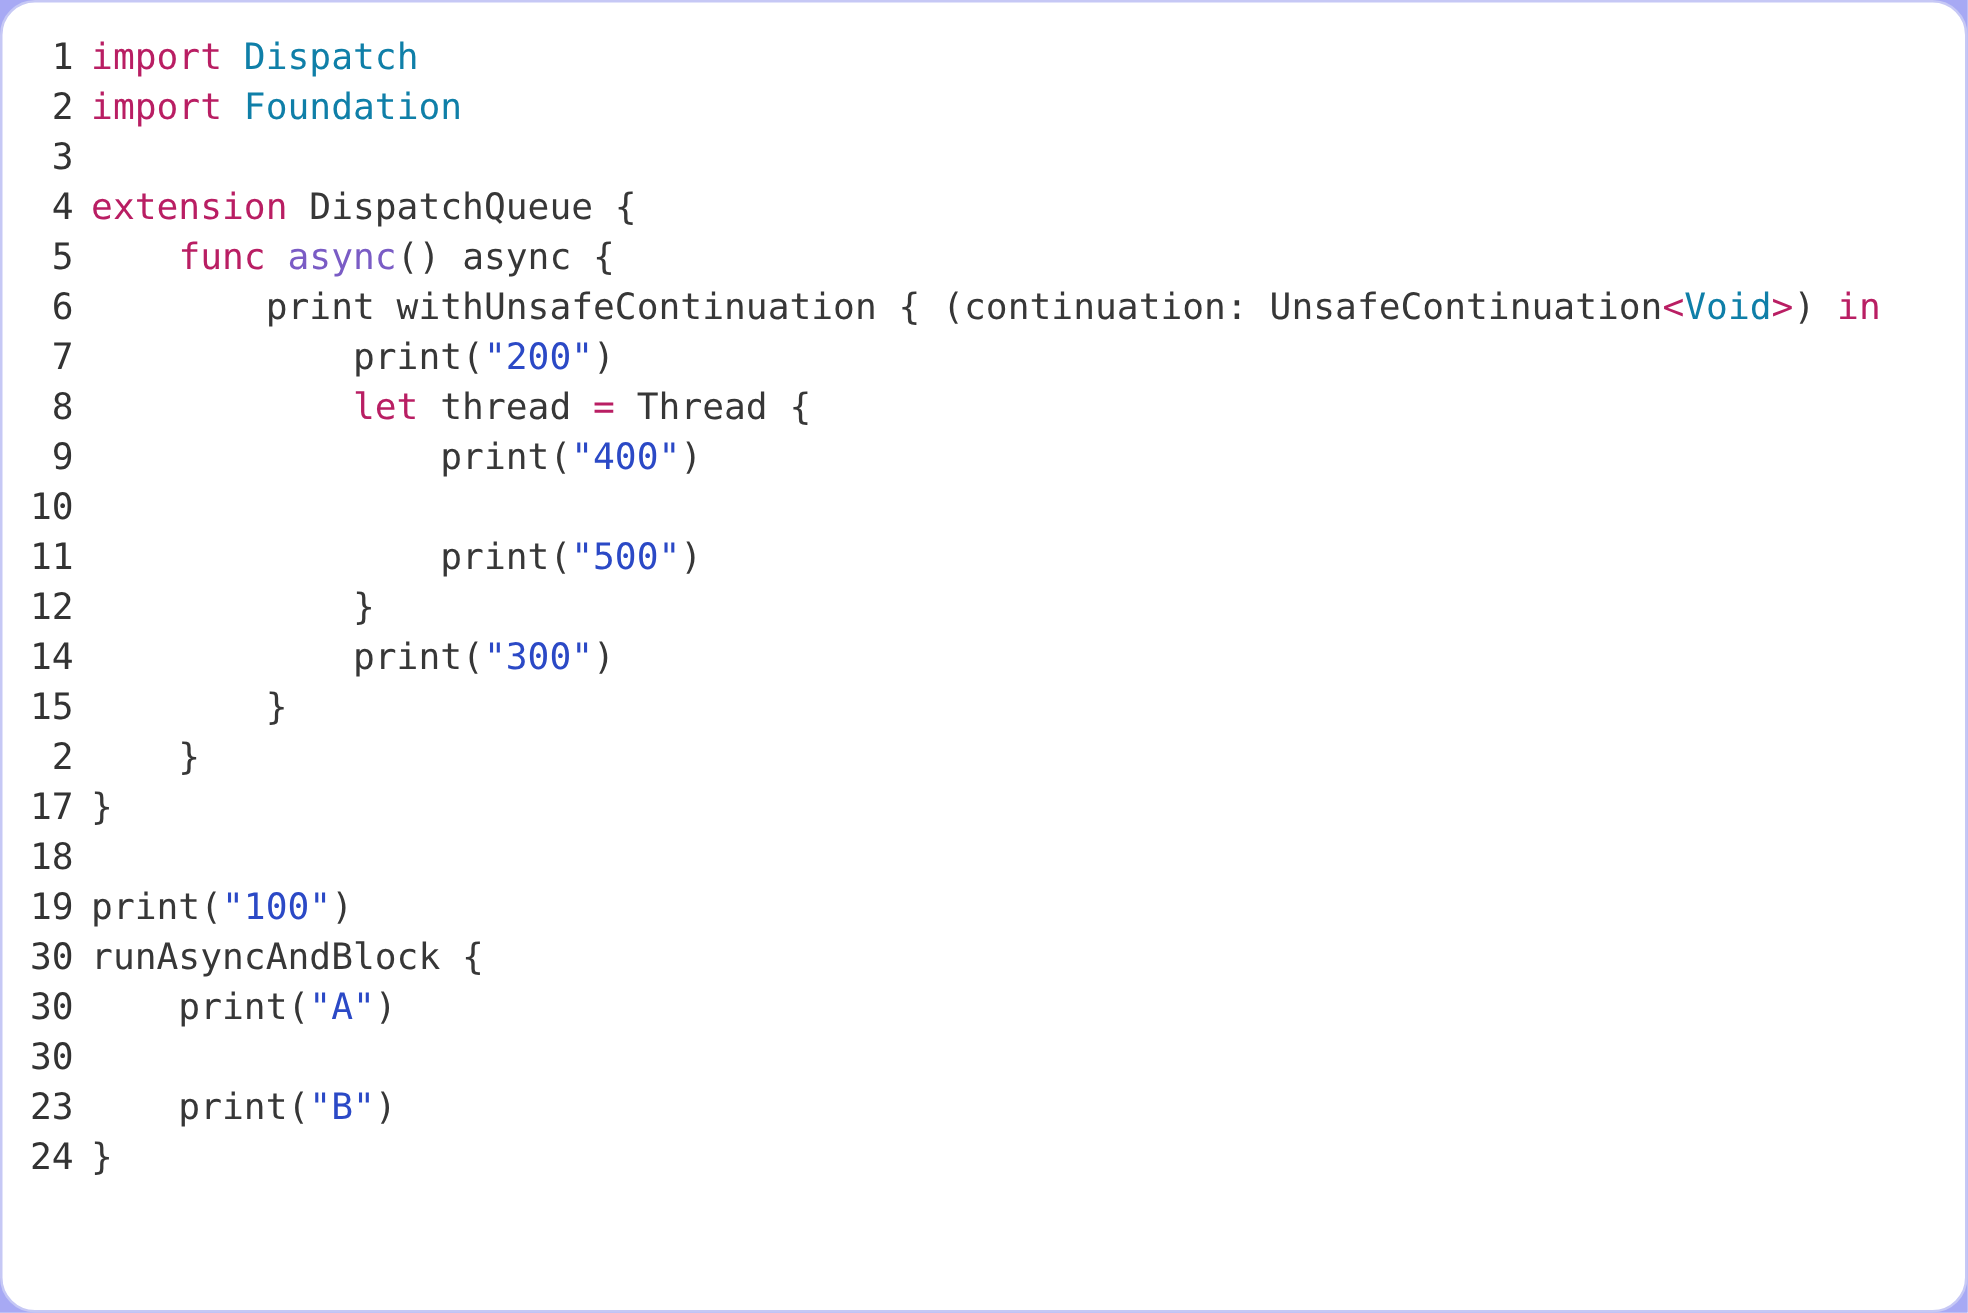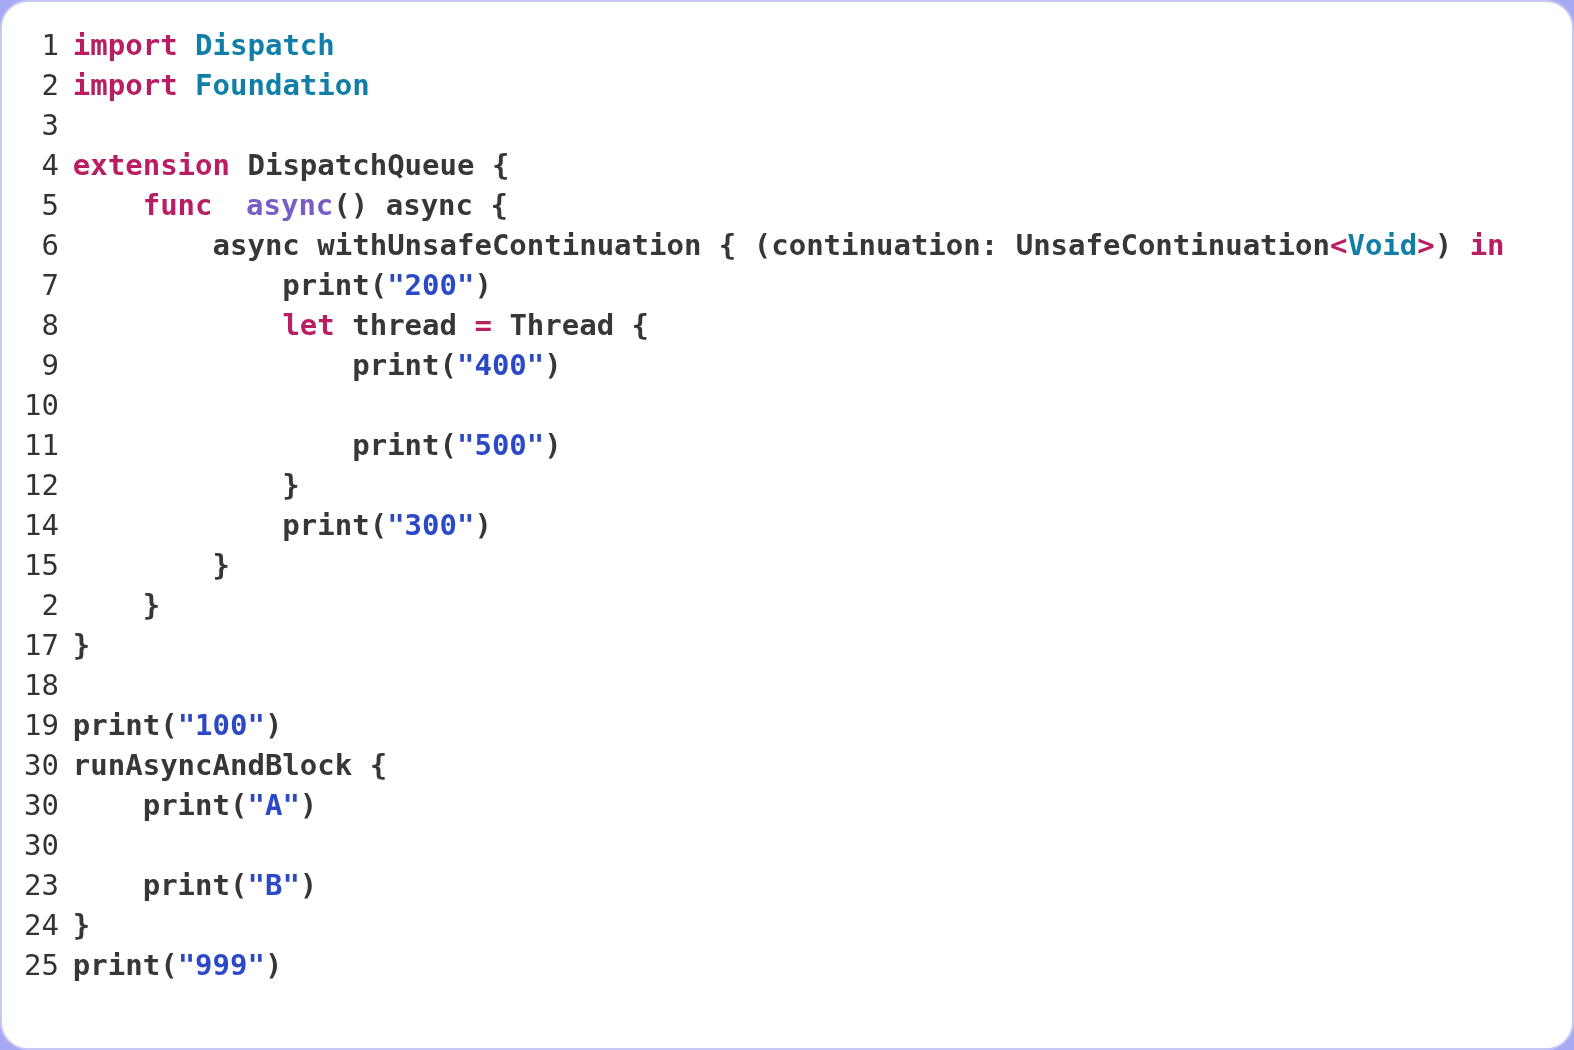--- a/index.html
+++ b/index.html
@@ -41,50 +41,49 @@
   }
   .ln {
     display: inline-block;
     width: 2ch;
     text-align: right;
     color: var(--ln);
     flex: 0 0 auto;
     margin-right: 0.8ch;
     user-select: none;
   }
-  .code-text { white-space: pre; font-weight: bold; }
+  .code-text { white-space: pre; }
   .tok-kw    { color: var(--kw); }
   .tok-type  { color: var(--type); }
-  .tok-fn    { color: var(--fn); margin-left: 16px; }
+  .tok-fn    { color: var(--fn); }
   .tok-str   { color: var(--str); }
   .tok-plain { color: var(--plain); }
 </style>
 </head>
 <body>
 
 <div class="card">
   <div class="code-wrap">
       <div class="code-line"><span class="ln">1</span><span class="code-text"><span class="tok-kw">import</span><span class="tok-plain"> </span><span class="tok-type">Dispatch</span></span></div>
       <div class="code-line"><span class="ln">2</span><span class="code-text"><span class="tok-kw">import</span><span class="tok-plain"> </span><span class="tok-type">Foundation</span></span></div>
       <div class="code-line"><span class="ln">3</span><span class="code-text"></span></div>
       <div class="code-line"><span class="ln">4</span><span class="code-text"><span class="tok-kw">extension</span><span class="tok-plain"> DispatchQueue {</span></span></div>
       <div class="code-line"><span class="ln">5</span><span class="code-text"><span class="tok-plain">    </span><span class="tok-kw">func</span><span class="tok-plain"> </span><span class="tok-fn">async</span><span class="tok-plain">() async {</span></span></div>
-      <div class="code-line"><span class="ln">6</span><span class="code-text"><span class="tok-plain">        async withUnsafeContinuation { (continuation: UnsafeContinuation</span><span class="tok-kw">&lt;</span><span class="tok-type">Void</span><span class="tok-kw">&gt;</span><span class="tok-plain">) </span><span class="tok-kw">in</span></span></div>
+      <div class="code-line"><span class="ln">6</span><span class="code-text"><span class="tok-plain">        print withUnsafeContinuation { (continuation: UnsafeContinuation</span><span class="tok-kw">&lt;</span><span class="tok-type">Void</span><span class="tok-kw">&gt;</span><span class="tok-plain">) </span><span class="tok-kw">in</span></span></div>
       <div class="code-line"><span class="ln">7</span><span class="code-text"><span class="tok-plain">            print(</span><span class="tok-str">"200"</span><span class="tok-plain">)</span></span></div>
       <div class="code-line"><span class="ln">8</span><span class="code-text"><span class="tok-plain">            </span><span class="tok-kw">let</span><span class="tok-plain"> thread </span><span class="tok-kw">=</span><span class="tok-plain"> Thread {</span></span></div>
       <div class="code-line"><span class="ln">9</span><span class="code-text"><span class="tok-plain">                print(</span><span class="tok-str">"400"</span><span class="tok-plain">)</span></span></div>
       <div class="code-line"><span class="ln">10</span></div>
       <div class="code-line"><span class="ln">11</span><span class="code-text"><span class="tok-plain">                print(</span><span class="tok-str">"500"</span><span class="tok-plain">)</span></span></div>
       <div class="code-line"><span class="ln">12</span><span class="code-text"><span class="tok-plain">            }</span></span></div>
       <div class="code-line"><span class="ln">14</span><span class="code-text"><span class="tok-plain">            print(</span><span class="tok-str">"300"</span><span class="tok-plain">)</span></span></div>
       <div class="code-line"><span class="ln">15</span><span class="code-text"><span class="tok-plain">        }</span></span></div>
       <div class="code-line"><span class="ln">2</span><span class="code-text"><span class="tok-plain">    }</span></span></div>
       <div class="code-line"><span class="ln">17</span><span class="code-text"><span class="tok-plain">}</span></span></div>
       <div class="code-line"><span class="ln">18</span><span class="code-text"></span></div>
       <div class="code-line"><span class="ln">19</span><span class="code-text"><span class="tok-plain">print(</span><span class="tok-str">"100"</span><span class="tok-plain">)</span></span></div>
       <div class="code-line"><span class="ln">30</span><span class="code-text"><span class="tok-plain">runAsyncAndBlock {</span></span></div>
       <div class="code-line"><span class="ln">30</span><span class="code-text"><span class="tok-plain">    print(</span><span class="tok-str">"A"</span><span class="tok-plain">)</span></span></div>
       <div class="code-line"><span class="ln">30</span></div>
       <div class="code-line"><span class="ln">23</span><span class="code-text"><span class="tok-plain">    print(</span><span class="tok-str">"B"</span><span class="tok-plain">)</span></span></div>
       <div class="code-line"><span class="ln">24</span><span class="code-text"><span class="tok-plain">}</span></span></div>
-      <div class="code-line"><span class="ln">25</span><span class="code-text"><span class="tok-plain">print(</span><span class="tok-str">"999"</span><span class="tok-plain">)</span></span></div>
     </div>
 </div>
 
 </body></html>

